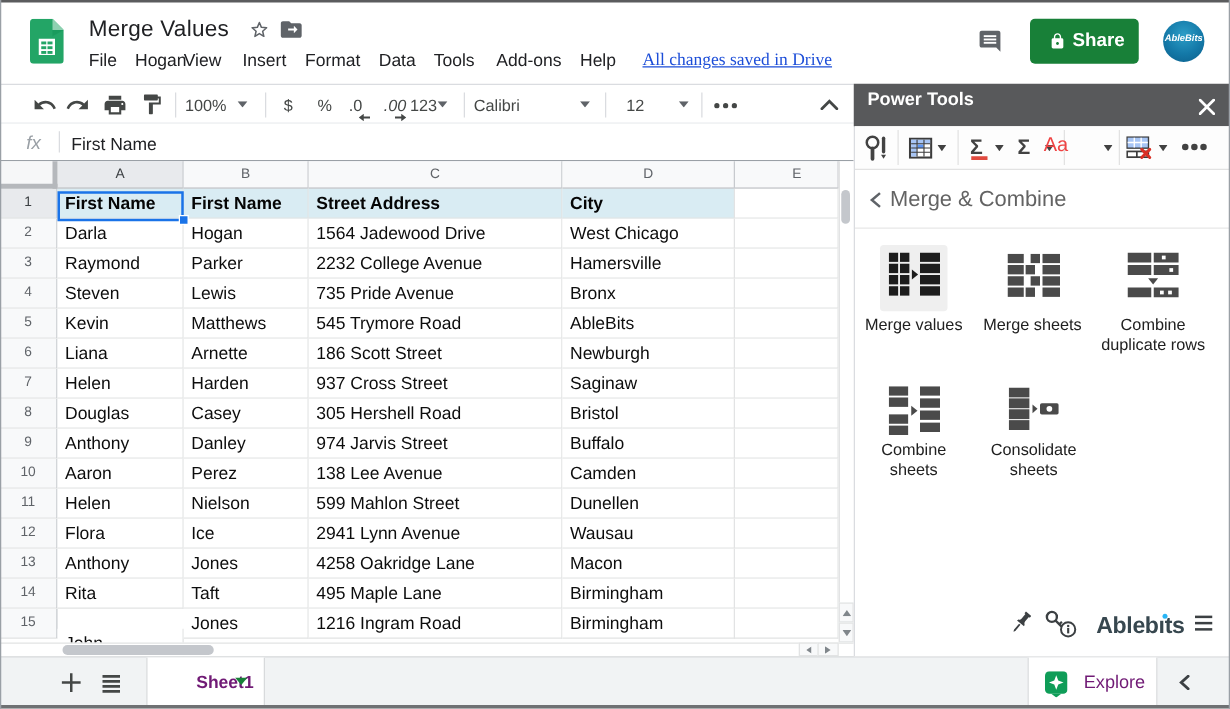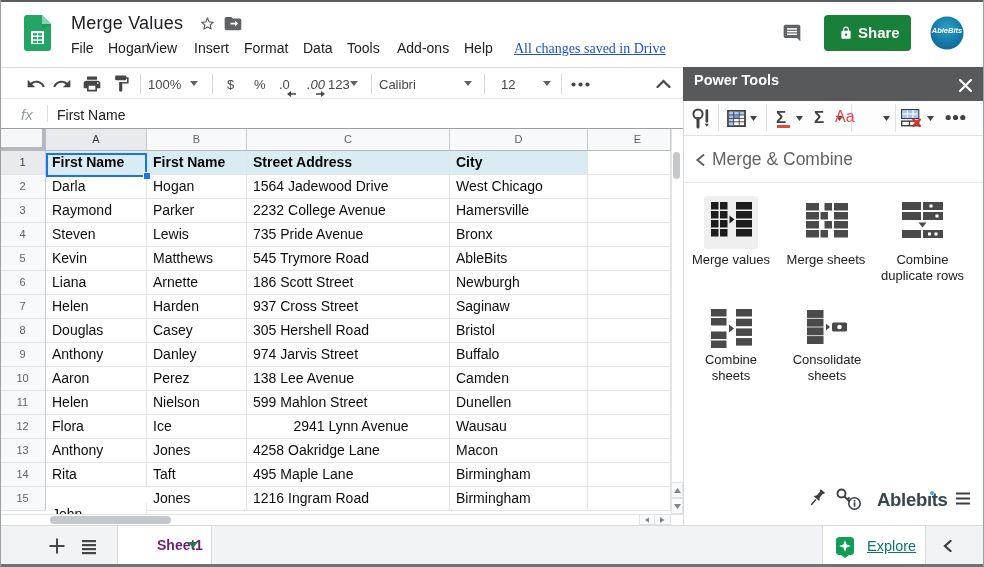--- a/index.html
+++ b/index.html
@@ -216,21 +216,21 @@
 <div class="cell" style="left:247px;top:367px;width:203px;">138 Lee Avenue</div>
 <div class="cell" style="left:450px;top:367px;width:138px;">Camden</div>
 <div class="cell" style="left:588px;top:367px;width:83px;"></div>
 <div class="cell" style="left:46px;top:391px;width:101px;">Helen</div>
 <div class="cell" style="left:147px;top:391px;width:100px;">Nielson</div>
 <div class="cell" style="left:247px;top:391px;width:203px;">599 Mahlon Street</div>
 <div class="cell" style="left:450px;top:391px;width:138px;">Dunellen</div>
 <div class="cell" style="left:588px;top:391px;width:83px;"></div>
 <div class="cell" style="left:46px;top:415px;width:101px;">Flora</div>
 <div class="cell" style="left:147px;top:415px;width:100px;">Ice</div>
-<div class="cell" style="left:247px;top:415px;width:203px;text-align:center;">2941 Lynn Avenue</div>
+<div class="cell" style="left:247px;top:415px;width:203px;">2941 Lynn Avenue</div>
 <div class="cell" style="left:450px;top:415px;width:138px;">Wausau</div>
 <div class="cell" style="left:588px;top:415px;width:83px;"></div>
 <div class="cell" style="left:46px;top:439px;width:101px;">Anthony</div>
 <div class="cell" style="left:147px;top:439px;width:100px;">Jones</div>
 <div class="cell" style="left:247px;top:439px;width:203px;">4258 Oakridge Lane</div>
 <div class="cell" style="left:450px;top:439px;width:138px;">Macon</div>
 <div class="cell" style="left:588px;top:439px;width:83px;"></div>
 <div class="cell" style="left:46px;top:463px;width:101px;">Rita</div>
 <div class="cell" style="left:147px;top:463px;width:100px;">Taft</div>
 <div class="cell" style="left:247px;top:463px;width:203px;">495 Maple Lane</div>
@@ -283,21 +283,21 @@
 <svg class="abs" style="left:188px;top:542px;" width="10" height="6" viewBox="0 0 10 6">
     <path d="M0 0 l5 6 5-6 z" fill="#188038"></path>
   </svg>
 
 <div class="abs" style="left:822px;top:526px;width:104px;height:38px;background:#fff;border-left:1px solid #d8dadc;border-right:1px solid #d8dadc;"></div>
 <svg class="abs" style="left:836px;top:537px;" width="18" height="21" viewBox="0 0 18 21">
   <rect x="0" y="0" width="18" height="18" rx="3.5" fill="#0f9d58"></rect>
   <path d="M5 18 h8 l-4 3 z" fill="#0f9d58"></path>
   <path d="M9 3.2 l1.6 4.2 4.2 1.6 -4.2 1.6 -1.6 4.2 -1.6 -4.2 -4.2 -1.6 4.2 -1.6 z" fill="#fff"></path>
 </svg>
-<div class="abs" style="left:867px;top:538px;font-size:14.5px;color:#0f766e;text-decoration:underline;">Explore</div>
+<div class="abs" style="left:867px;top:538px;font-size:14.5px;color:#701a75;">Explore</div>
 <svg class="abs" style="left:943px;top:540px;" width="9" height="12" viewBox="0 0 9 12">
     <path d="M7.5 1 L2 6 l5.5 5" stroke="#3c4043" stroke-width="2.3" fill="none" stroke-linecap="round"></path>
   </svg>
 
 <div class="abs" style="left:0;top:564px;width:984px;height:3px;background:#6f7173;"></div>
 
 <div class="abs" style="left:0;top:0;width:984px;height:2px;background:#5b5c5e;z-index:50;"></div>
 <div class="abs" style="left:0;top:0;width:1px;height:567px;background:#9aa0a6;z-index:50;"></div>
 <div class="abs" style="left:983px;top:0;width:1px;height:567px;background:#9aa0a6;z-index:50;"></div>
 

